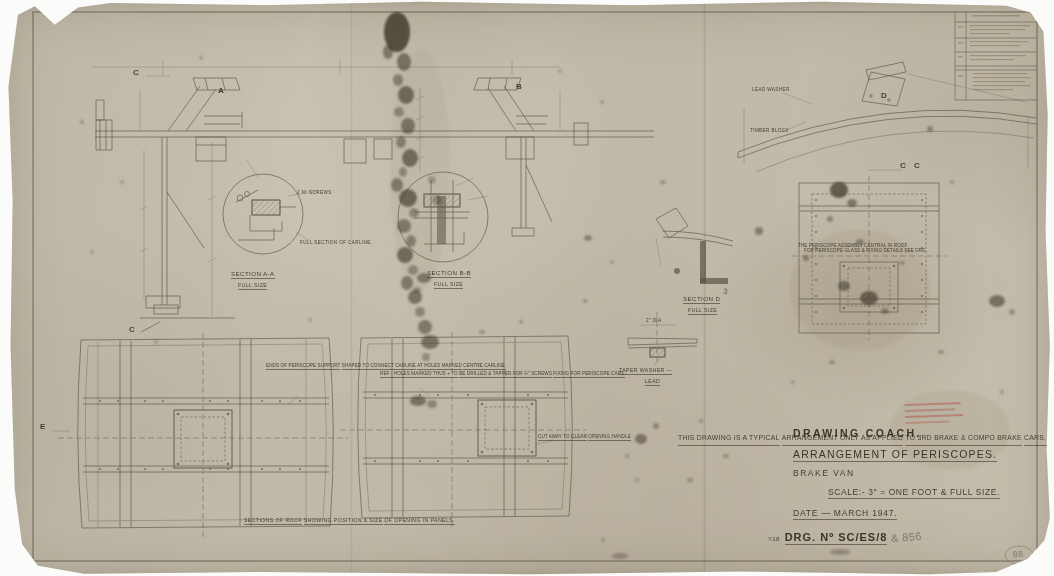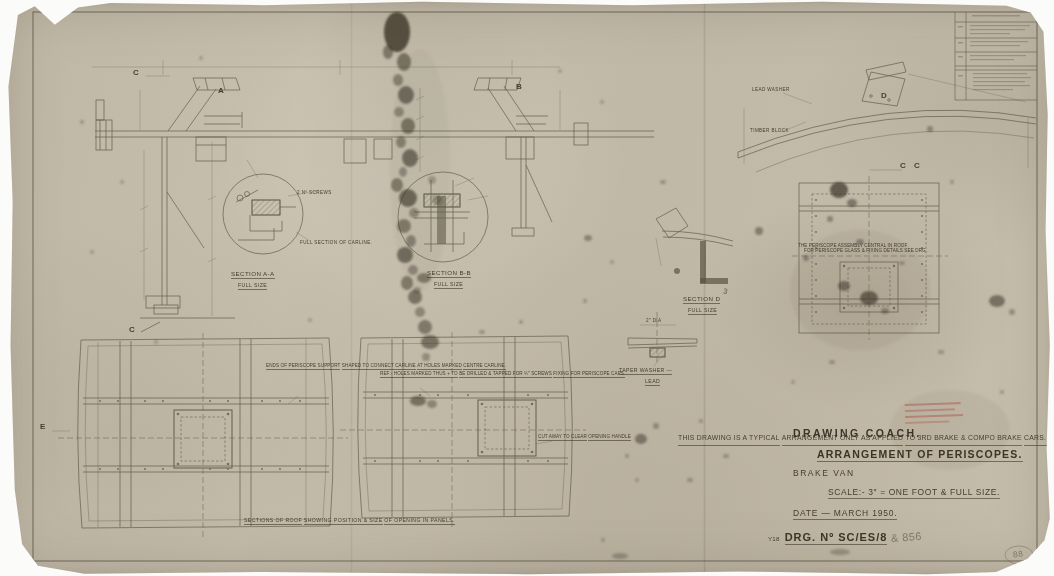--- a/index.html
+++ b/index.html
@@ -25,21 +25,21 @@
     background:linear-gradient(to right, transparent, rgba(70,62,48,.14), transparent);}
   svg{position:absolute;left:0;top:0;}
   .lab{position:absolute;color:#443d2f;letter-spacing:.4px;white-space:nowrap;line-height:1.18;}
   .s4{font-size:4.6px}.s5{font-size:5.2px}.s6{font-size:6.2px}.s7{font-size:6.8px}
   .s8{font-size:8px;font-weight:bold}.s9{font-size:8.5px}.s10{font-size:10.5px}.s11{font-size:11px}
   .blk span{display:block;}
   .ul, .blk.u span{border-bottom:1px solid rgba(62,54,40,.6);padding-bottom:.5px;display:inline-block;}
   .blk.u span{margin-bottom:1.5px;}
   .pencil{color:rgba(86,78,64,.6);}
   .title1{letter-spacing:2.4px;font-weight:bold;color:#3b3427;}
-  .title2{letter-spacing:1.2px;font-weight:bold;color:#3b3427;margin-left:24px;}
+  .title2{letter-spacing:1.2px;font-weight:normal;color:#3b3427;}
 </style>
 </head>
 <body>
 
 <div class="stage">
  <div class="paper">
 
   <div class="crease" style="left:350px;opacity:.6"></div>
   <div class="crease" style="left:703px;"></div>
 
@@ -493,21 +493,21 @@
     <span>TO 3RD BRAKE &amp; COMPO BRAKE</span>
     <span>CARS.  SEE DRG SC/DE 2962</span>
     
     
   </div>
 
   <span class="lab s10 title1" style="left:793px;top:427px">DRAWING COACH.</span>
   <span class="lab s10 title2 ul" style="left:793px;top:448px">ARRANGEMENT OF PERISCOPES.</span>
   <span class="lab s9" style="left:793px;top:468px;letter-spacing:1.5px">BRAKE VAN</span>
   <span class="lab s9 ul" style="left:828px;top:487px;letter-spacing:.6px">SCALE:-   3″ = ONE FOOT &amp; FULL SIZE.</span>
-  <span class="lab s9 ul" style="left:793px;top:508px;letter-spacing:.8px">DATE — MARCH 1950.</span>
+  <span class="lab s9 ul" style="left:793px;top:508px;letter-spacing:.8px">DATE — MARCH 1947.</span>
 
   <div class="lab" style="left:768px;top:527px">
     <span class="s6" style="margin-right:5px;letter-spacing:.2px">Y18</span><span class="s11 ul" style="letter-spacing:1px;font-weight:bold;color:#3b3427">DRG.  Nº SC/ES/8</span><span class="s11 pencil" style="margin-left:4px;transform:rotate(-4deg);display:inline-block">&amp; 856</span>
   </div>
 
   <span class="lab s8 pencil" style="left:723px;top:287px;transform:rotate(10deg)">3</span>
   <span class="lab s9 pencil" style="left:1013px;top:549px;transform:rotate(-6deg)">88</span>
 
  </div>
 </div>

